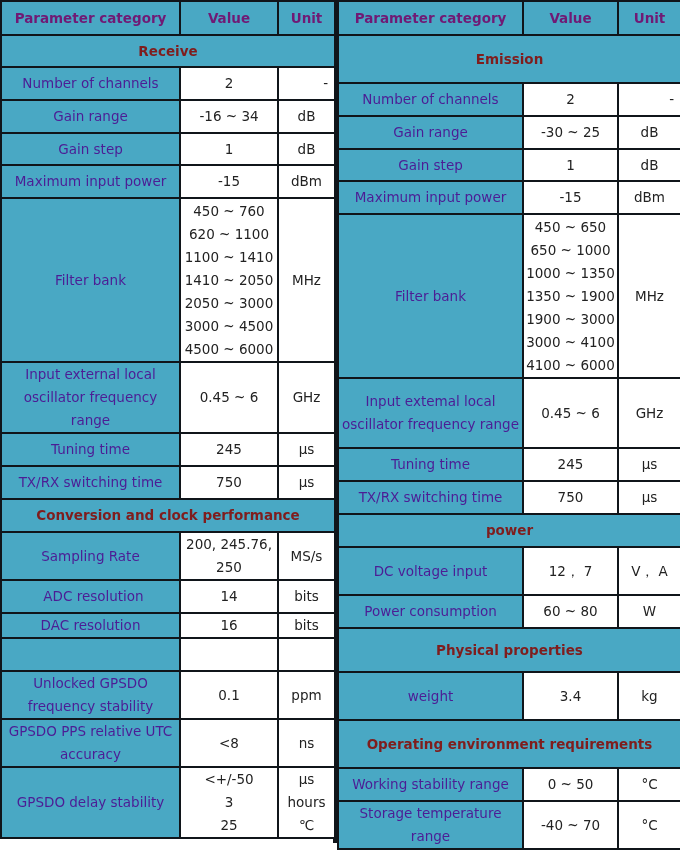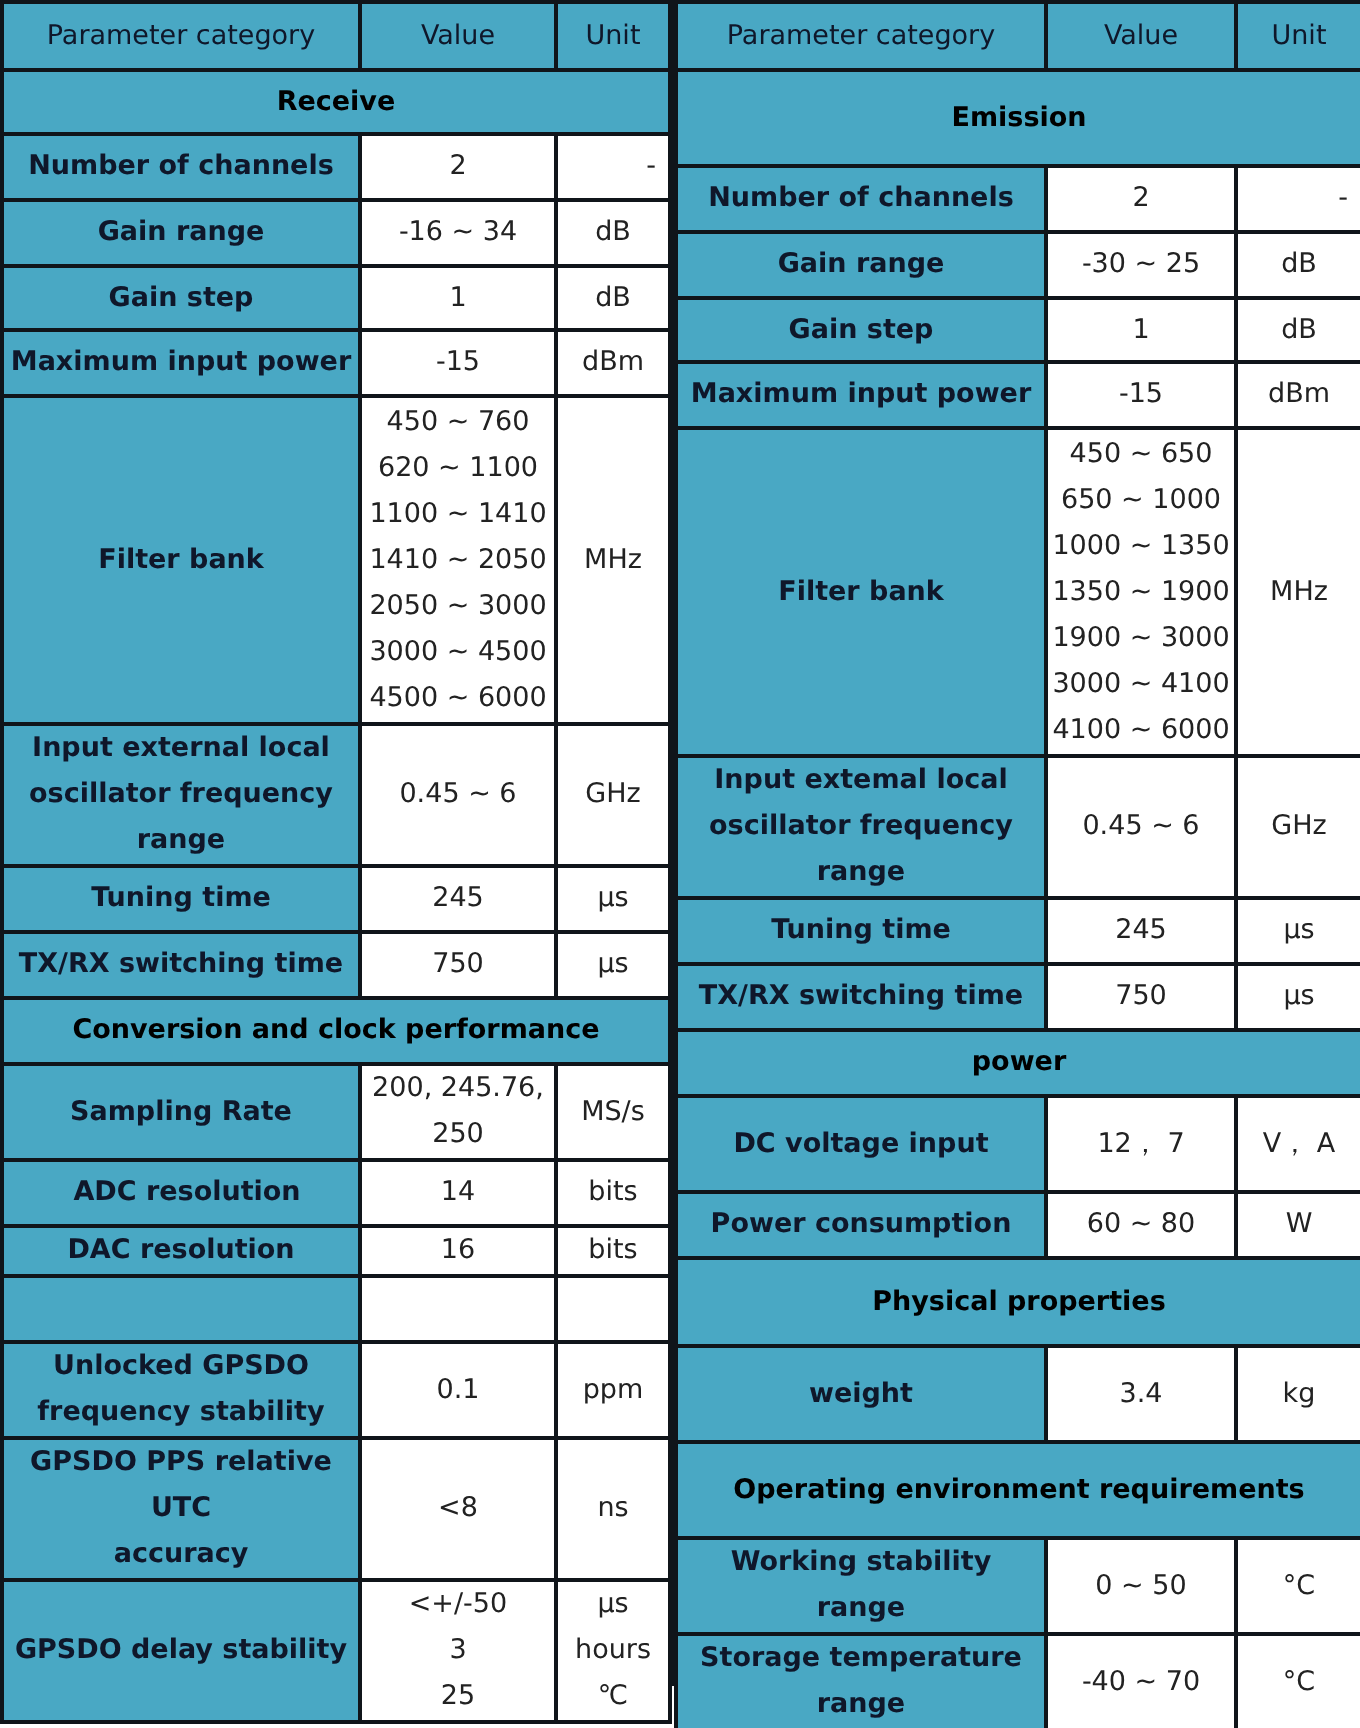--- a/index.html
+++ b/index.html
@@ -1,23 +1,23 @@
 <!DOCTYPE html>
 <html><head>
 <meta charset="utf-8">
 <style>
   html, body { margin:0; padding:0; background:#ffffff; }
   body { width:680px; height:864px; position:relative; overflow:hidden;
          font-family:"DejaVu Sans", "Liberation Sans", sans-serif; color:#1b1b1b; }
   .tbl { position:absolute; top:0; border-collapse:collapse; table-layout:fixed; }
   .tbl td { border:2px solid #10151a; text-align:center; vertical-align:middle;
             padding:0 2px; font-size:13.5px; line-height:23px; overflow:hidden; }
-  .tbl td.hdr { background:#49a8c4; font-weight:normal; color:#0f172a; }
-  .tbl td.sec { background:#49a8c4; font-weight:bold; color:#000000; }
-  .tbl td.p { background:#49a8c4; color:#0f172a;font-weight:bold; }
+  .tbl td.hdr { background:#49a8c4; font-weight:bold; color:#701a75; }
+  .tbl td.sec { background:#49a8c4; font-weight:bold; color:#7f1d1d; }
+  .tbl td.p { background:#49a8c4; color:#4c1d95; }
   .tbl td.v { background:#ffffff; color:#222; }
   .tbl td.u { background:#ffffff; color:#222; }
   .left { left:0; width:334px; }
   .right { left:337px; width:343px; }
   .gap { position:absolute; left:333px; top:0; width:4px; height:843px; background:#ffffff;
          border-left:2px solid #10151a; border-right:2px solid #10151a; box-sizing:border-box; }
   .ml div { line-height:23px; }
   .tl { text-align:left; padding-left:8px !important; }
   .ur { text-align:right !important; padding-right:6px !important; }
 </style>

